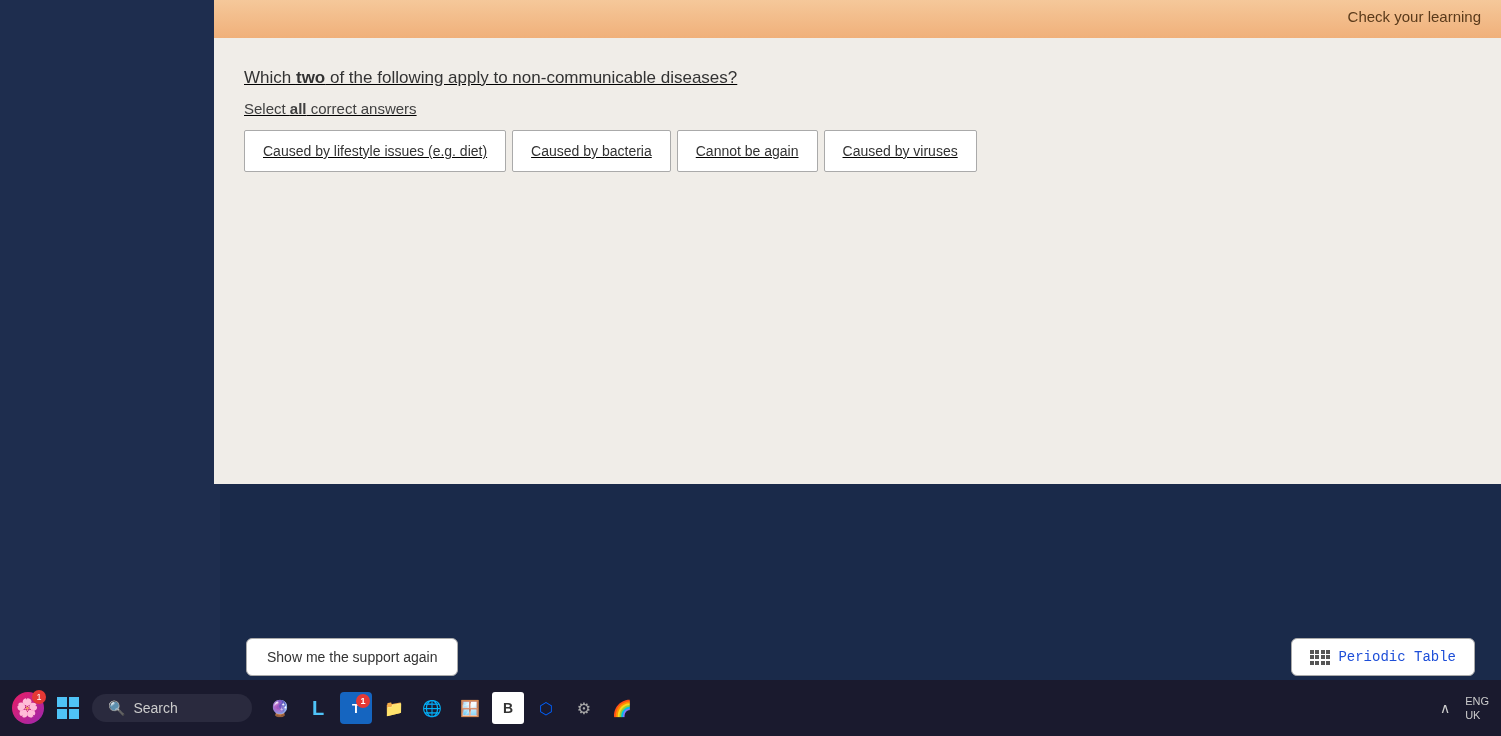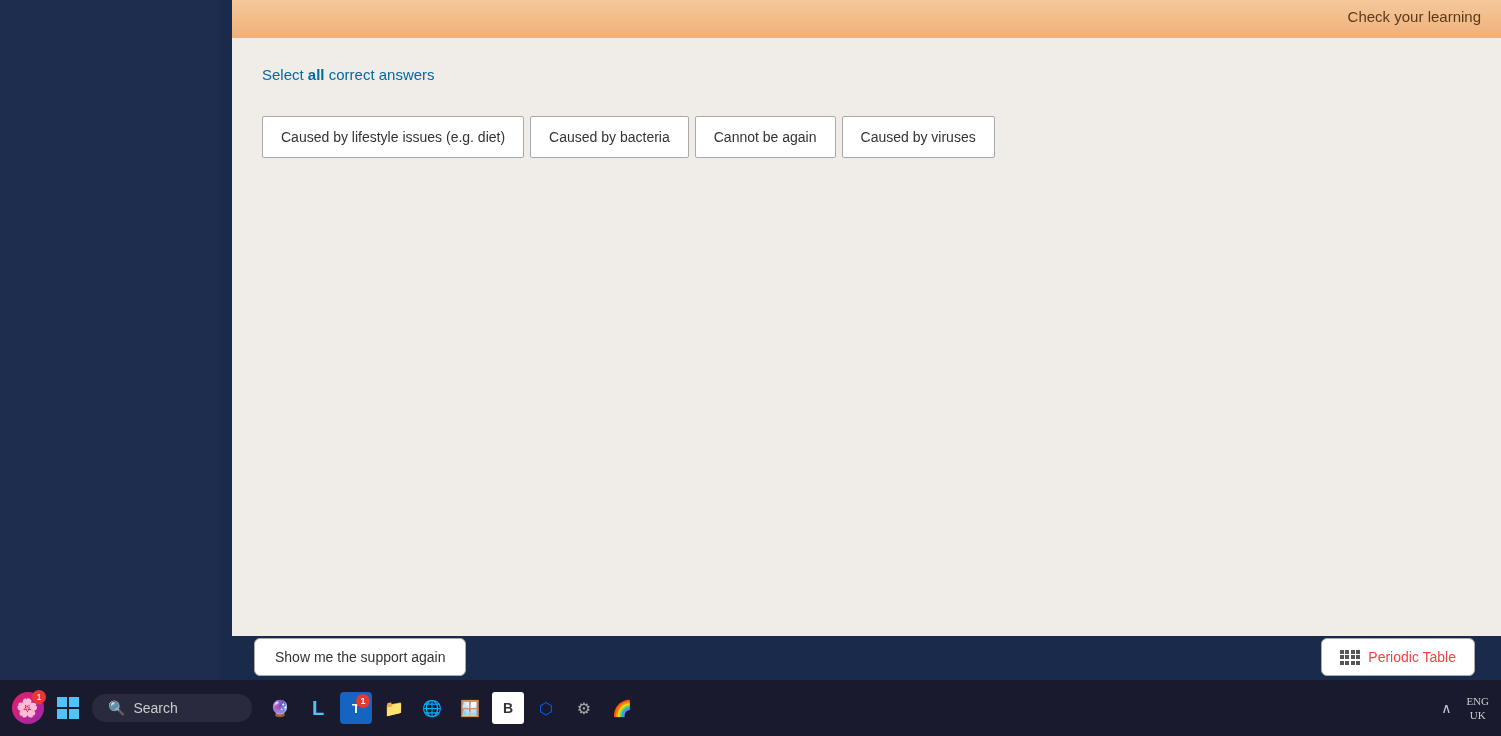--- a/index.html
+++ b/index.html
@@ -18,25 +18,26 @@
       left: 0;
       top: 0;
       width: 220px;
       height: 736px;
       background: #1e2d4e;
     }
 
     
     .main-content {
       position: absolute;
-      left: 232px;
+      left: 214px;
       top: 0;
       right: 0;
-      height: 636px;
+      height: 484px;
       background: #f0ede8;
+      text-decoration: underline;
     }
 
     
     .header-stripe {
       width: 100%;
       height: 38px;
       background: linear-gradient(to bottom, #f5c89a, #f0b07a);
       position: relative;
     }
 
@@ -60,22 +61,22 @@
       margin-bottom: 10px;
       line-height: 1.4;
     }
 
     .question-text strong {
       font-weight: 700;
     }
 
     .instruction-text {
       font-size: 15px;
-      color: #0369a1;
-      margin-bottom: 33px;
+      color: #404040;
+      margin-bottom: 13px;
     }
 
     .instruction-text strong {
       font-weight: 700;
     }
 
     
     .options-row {
       display: flex;
       flex-direction: row;
@@ -98,21 +99,21 @@
       text-align: center;
       display: flex;
       align-items: center;
       justify-content: center;
     }
 
     
     .bottom-area {
       position: absolute;
       bottom: 60px;
-      left: 228px;
+      left: 220px;
       right: 0;
       padding: 0 26px;
       display: flex;
       align-items: center;
       justify-content: space-between;
     }
 
     .support-btn {
       border: 1.5px solid #aaa;
       background: #fff;
@@ -122,25 +123,26 @@
       color: #333;
       cursor: pointer;
     }
 
     .periodic-btn {
       border: 1.5px solid #aaa;
       background: #fff;
       border-radius: 6px;
       padding: 10px 18px;
       font-size: 14px;
-      color: #ef4444;
+      color: #1d4ed8;
       cursor: pointer;
       display: flex;
       align-items: center;
       gap: 8px;
+      font-family: Liberation Mono, monospace;
     }
 
     .periodic-icon {
       display: inline-grid;
       grid-template-columns: repeat(4, 4px);
       grid-template-rows: repeat(3, 4px);
       gap: 1.5px;
     }
 
     .periodic-icon span {
@@ -257,25 +259,24 @@
       height: 24px;
       display: flex;
       align-items: center;
       justify-content: center;
       cursor: pointer;
       font-size: 14px;
       color: #ccc;
     }
 
     .locale-info {
-      text-align: center;
+      text-align: left;
       color: #ccc;
       font-size: 11px;
       line-height: 1.3;
-      font-family: Liberation Serif, serif;
     }
 
     
     .notif-avatar {
       width: 32px;
       height: 32px;
       border-radius: 50%;
       background: linear-gradient(135deg, #e91e63, #9c27b0);
       display: flex;
       align-items: center;
@@ -296,20 +297,23 @@
 
 <div class="left-panel"></div>
 
 <div class="main-content">
 
   <div class="header-stripe">
     <span class="header-stripe-text">Check your learning</span>
   </div>
 
   <div class="question-area">
+    <p class="question-text">
+      <span>Which </span><strong>two</strong><span> of the following apply to non-communicable diseases?</span>
+    </p>
     <p class="instruction-text">
       <span>Select </span><strong>all</strong><span> correct answers</span>
     </p>
 
     <div class="options-row">
       <button class="option-btn">Caused by lifestyle issues (e.g. diet)</button>
       <button class="option-btn">Caused by bacteria</button>
       <button class="option-btn">Cannot be again</button>
       <button class="option-btn">Caused by viruses</button>
     </div>

